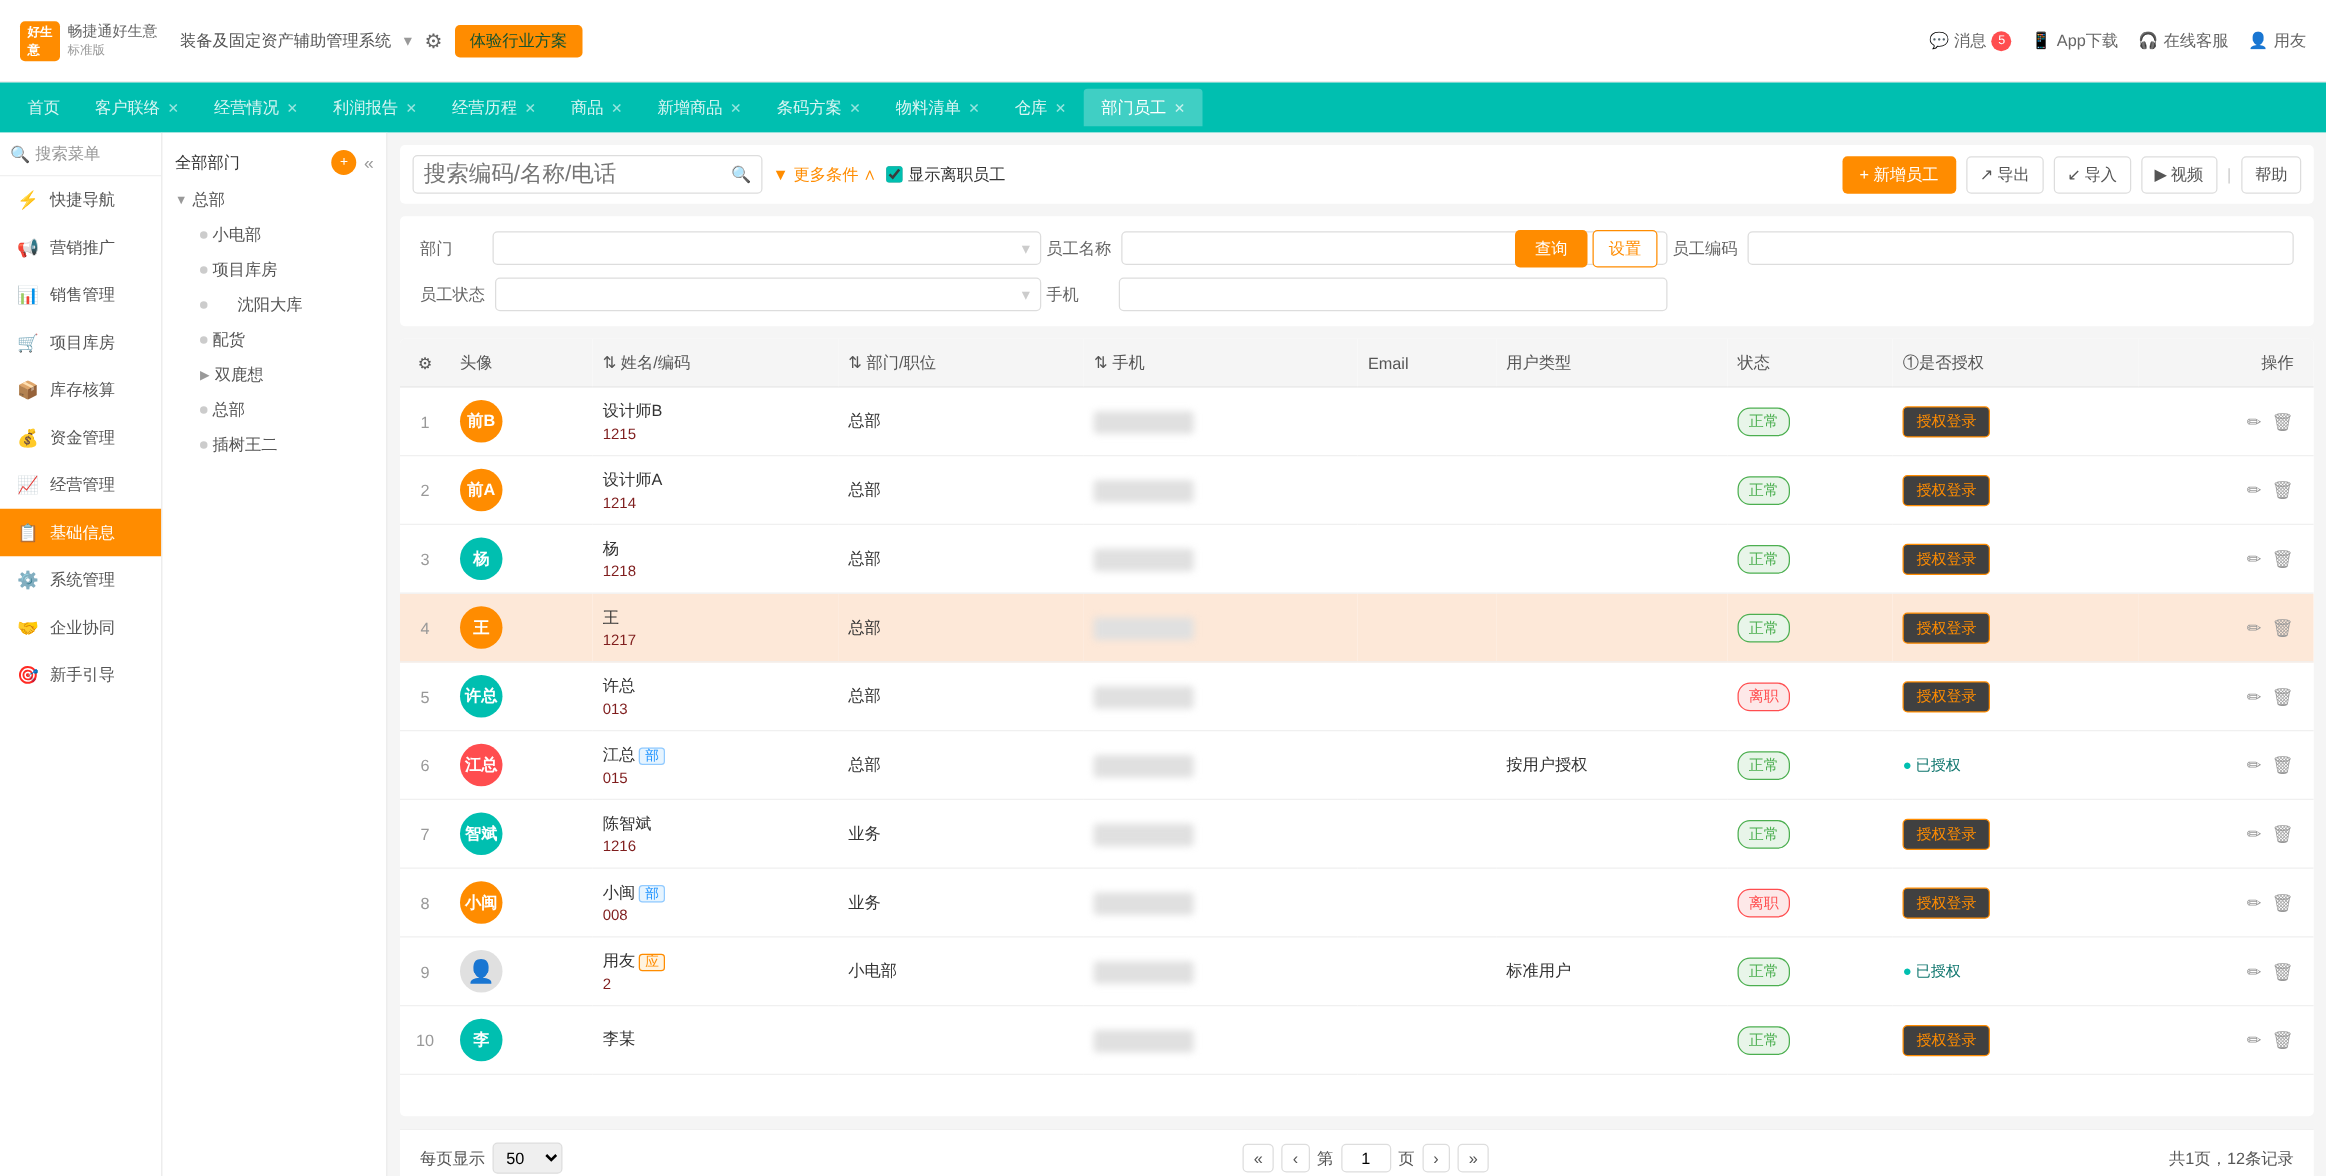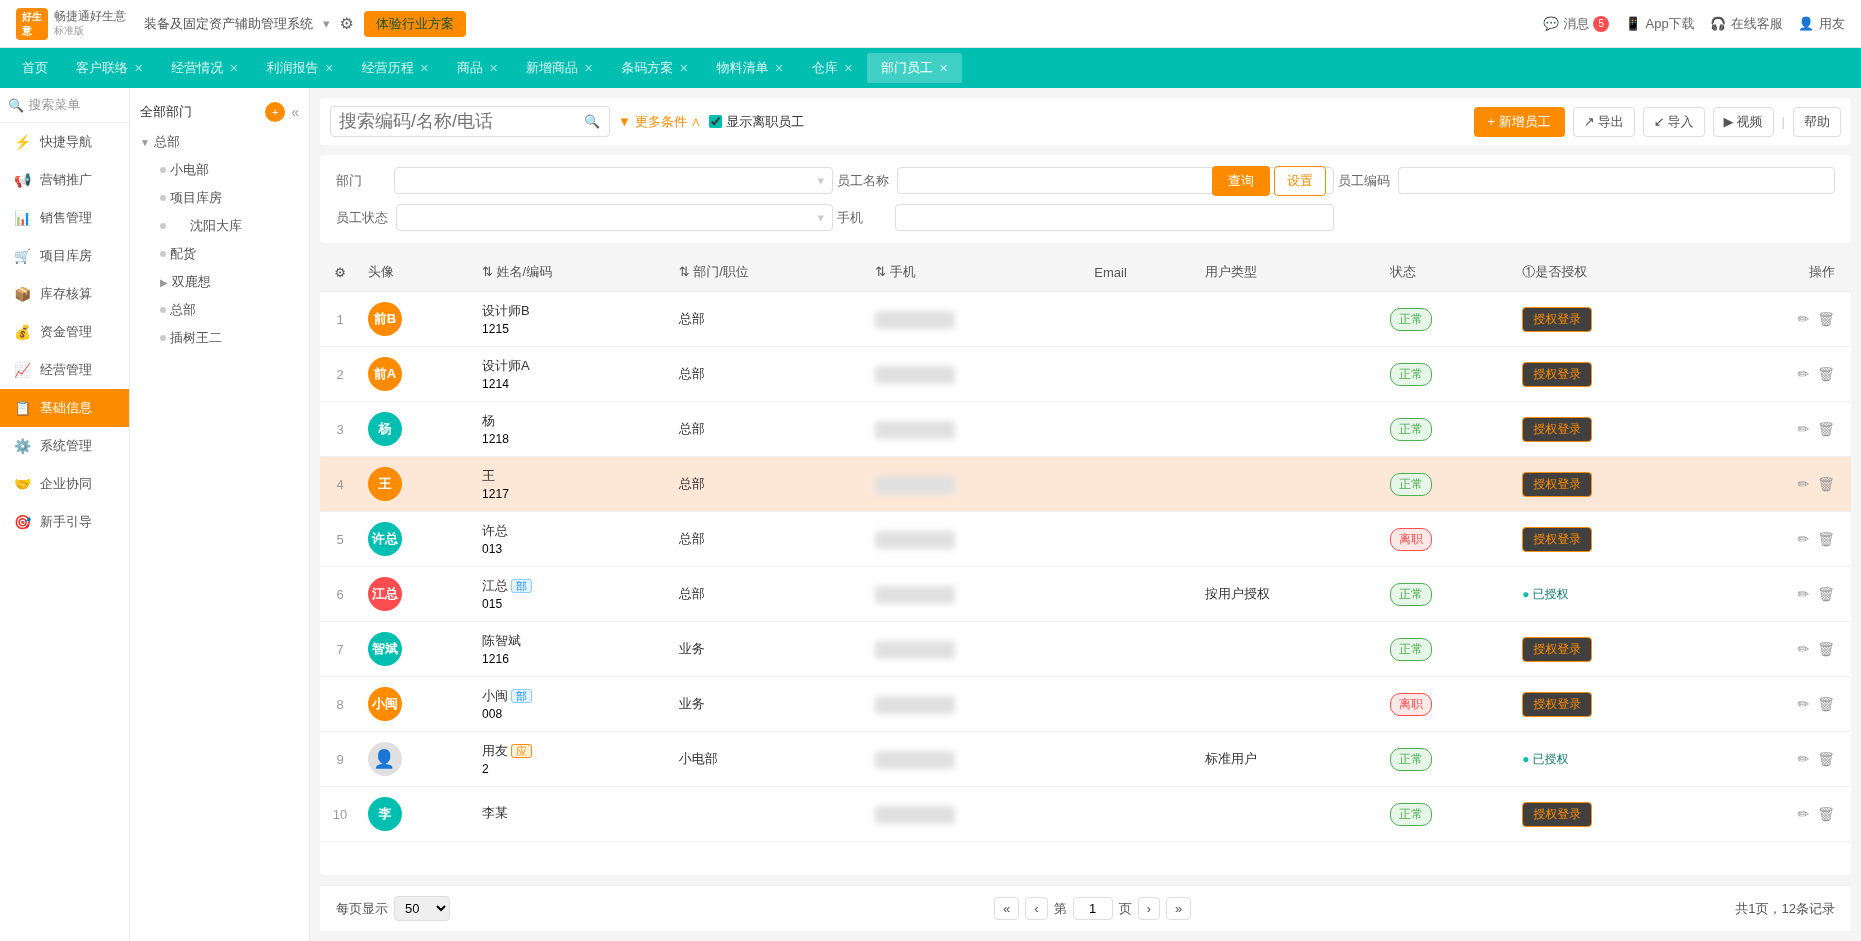--- a/index.html
+++ b/index.html
@@ -1,20 +1,20 @@
 <!DOCTYPE html>
 <html><head>
   <meta charset="utf-8">
   <style>
     * { box-sizing: border-box; margin: 0; padding: 0; font-family: 'Microsoft YaHei', Arial, sans-serif; }
     body { background: #f5f5f5; font-size: 13px; color: #333; }
 
     
     .topbar {
-      height: 48px;
+      height: 66px;
       background: #fff;
       display: flex;
       align-items: center;
       padding: 16px 16px;
       border-bottom: 1px solid #e8e8e8;
       justify-content: space-between;
     }
     .topbar-left { display: flex; align-items: center; gap: 10px; }
     .logo-area { display: flex; align-items: center; gap: 6px; }
     .logo-icon { width: 32px; height: 32px; background: #ff8c00; border-radius: 4px; display: flex; align-items: center; justify-content: center; color: white; font-size: 10px; font-weight: bold; }
@@ -125,21 +125,21 @@
     .avatar.gray { background: #bbb; }
     .status-badge { display: inline-block; padding: 2px 8px; border-radius: 10px; font-size: 12px; }
     .status-normal { background: #e8f5e9; color: #4caf50; border: 1px solid #4caf50; }
     .status-leave { background: #fde8e8; color: #ff4d4f; border: 1px solid #ff4d4f; }
     .auth-btn { background: #404040; color: #ff8c00; border: 1px solid #ff8c00; border-radius: 4px; padding: 3px 10px; cursor: pointer; font-size: 12px; }
     .auth-granted { color: #0f766e; font-size: 12px; display: flex; align-items: center; gap: 3px; }
     .auth-granted::before { content: '●'; color: #00bfb0; }
     .row-num { color: #999; text-align: center; }
     .name-code { display: flex; flex-direction: column; gap: 2px; }
     .name-text { font-size: 13px; color: #333; }
-    .code-text { font-size: 12px; color: #000000; }
+    .code-text { font-size: 12px; color: #7f1d1d; }
     .op-icons { display: flex; gap: 8px; }
     .op-icon { color: #999; cursor: pointer; font-size: 14px; }
     .tag-blue { background: #e6f4ff; color: #1890ff; border: 1px solid #91caff; border-radius: 3px; padding: 0 4px; font-size: 11px; margin-left: 3px; }
     .tag-orange { background: #fff3e0; color: #ff8c00; border: 1px solid #ff8c00; border-radius: 3px; padding: 0 4px; font-size: 11px; margin-left: 3px; }
     .mask-text { background: #e0e0e0; border-radius: 3px; color: transparent; font-size: 12px; width: 80px; height: 18px; display: inline-block; }
 
     
     .pagination { background: white; padding: 10px 16px; display: flex; align-items: center; justify-content: space-between; border-top: 1px solid #f0f0f0; font-size: 13px; color: #555; }
     .page-controls { display: flex; align-items: center; gap: 6px; }
     .page-btn { border: 1px solid #ddd; background: white; border-radius: 4px; padding: 3px 8px; cursor: pointer; color: #555; font-size: 13px; }

